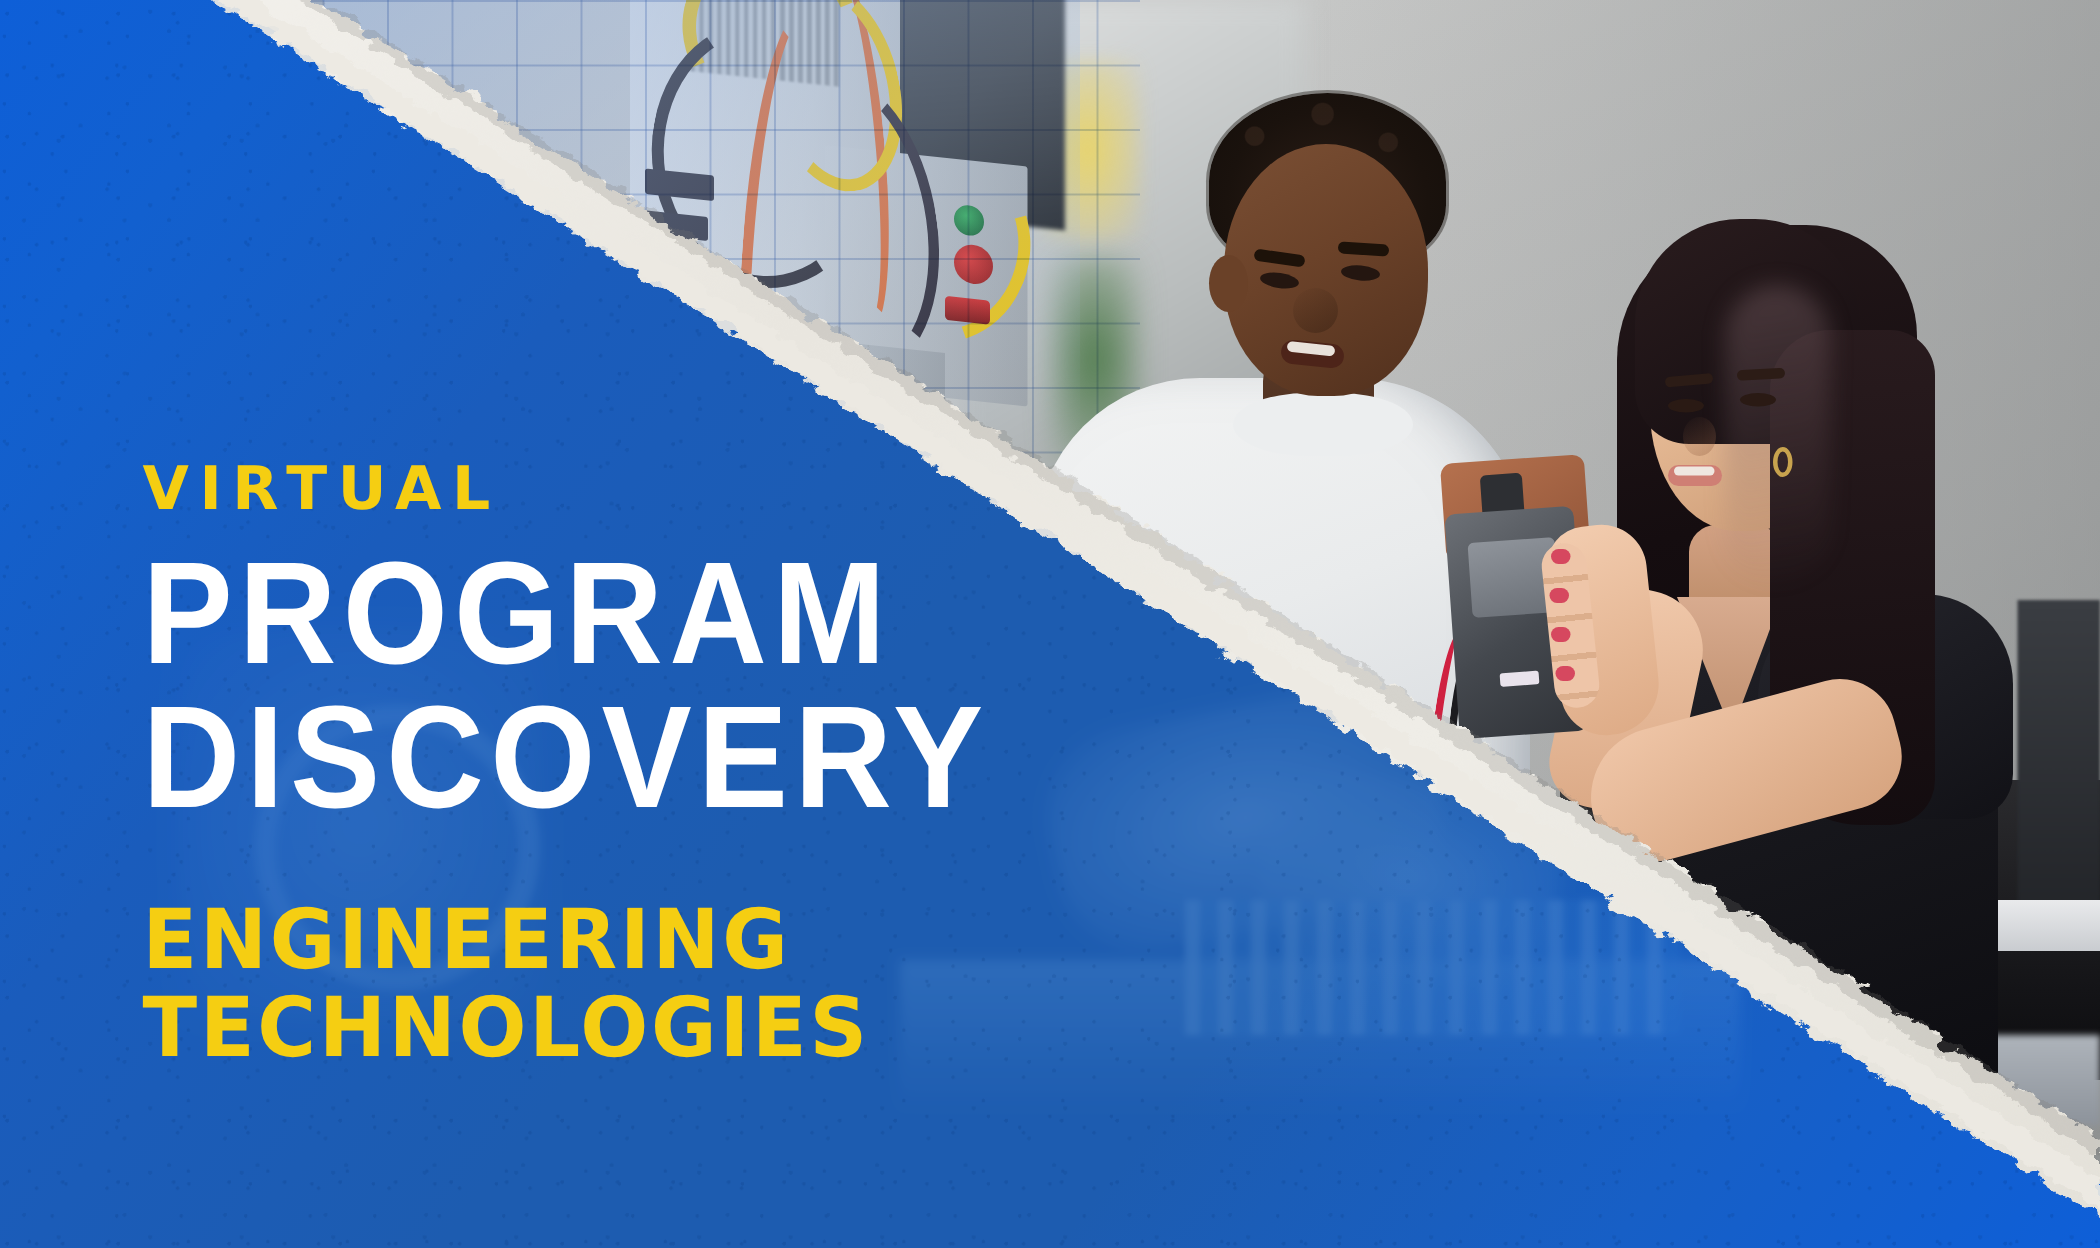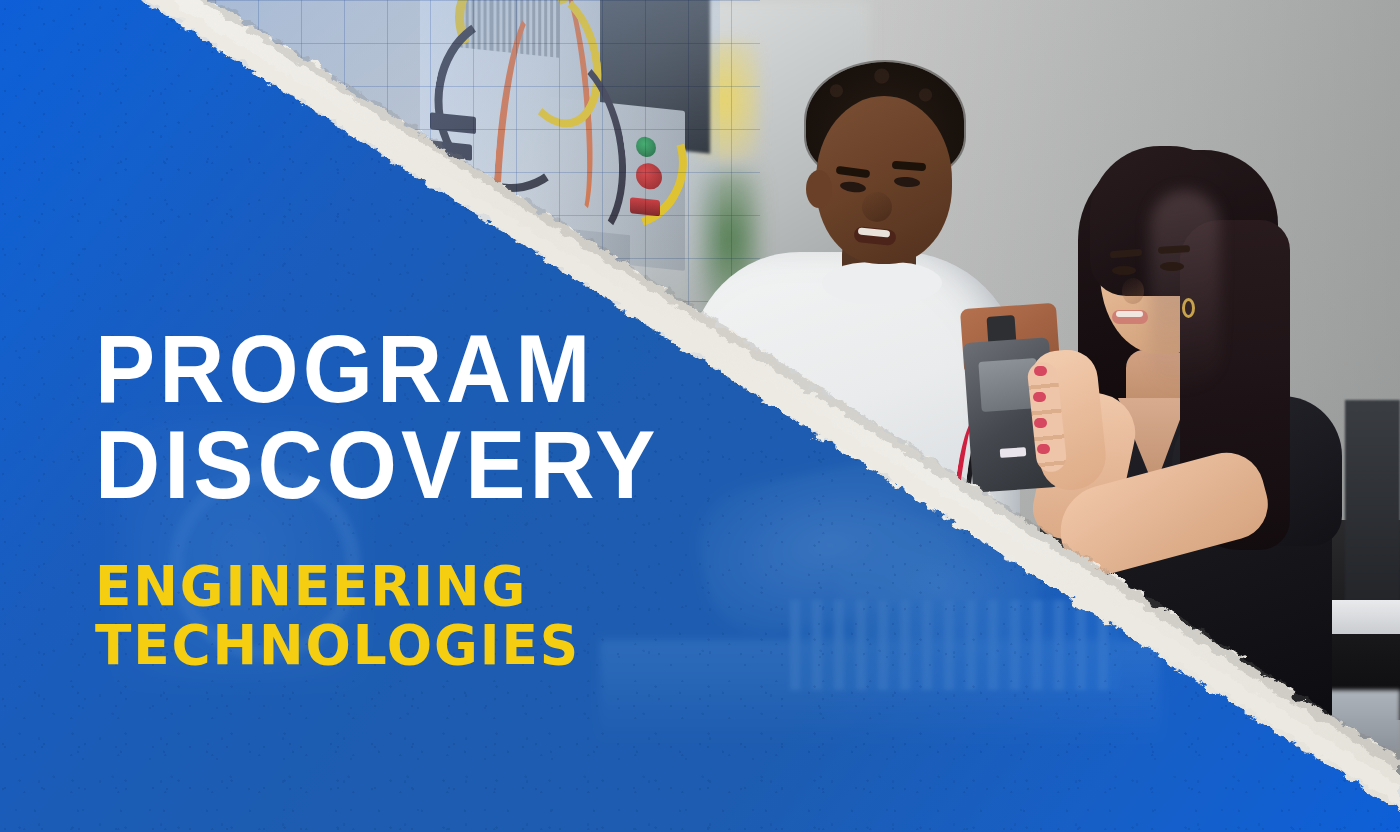--- a/index.html
+++ b/index.html
@@ -561,19 +561,20 @@
     <g filter="url(#roughen2)" opacity=".92">
       <path d="M 132 -6 L 160 -6 L 1400 786 L 1400 806 Z" fill="#EDEAE3"></path>
     </g>
 
     <g filter="url(#roughen2)" opacity=".22">
       <path d="M 190 -6 L 206 -6 L 1400 758 L 1400 772 Z" fill="#7c7a74"></path>
     </g>
   </svg>
 
   <div class="copy">
+    <div class="t-virtual">VIRTUAL</div>
     <div class="t-program">PROGRAM</div>
     <div class="t-discovery">DISCOVERY</div>
     <div class="t-eng">ENGINEERING</div>
     <div class="t-tech">TECHNOLOGIES</div>
   </div>
 
 </div>
 
 </body></html>

